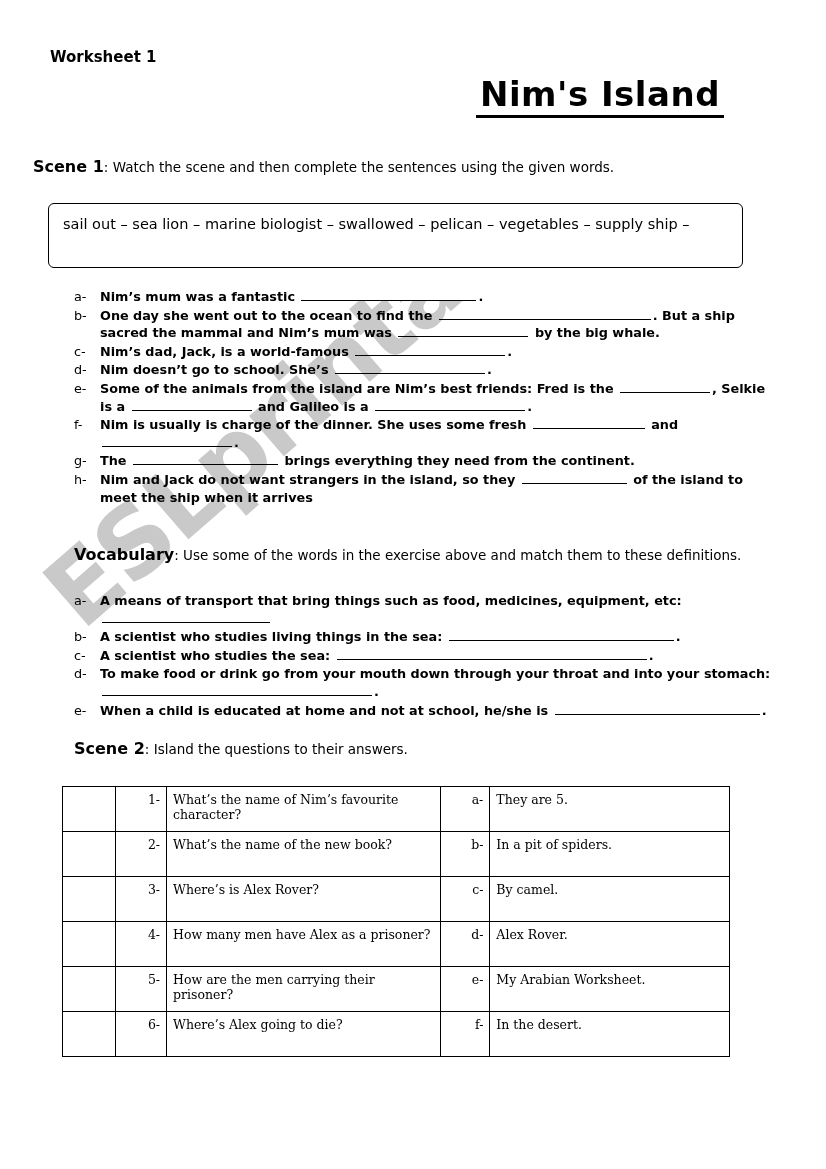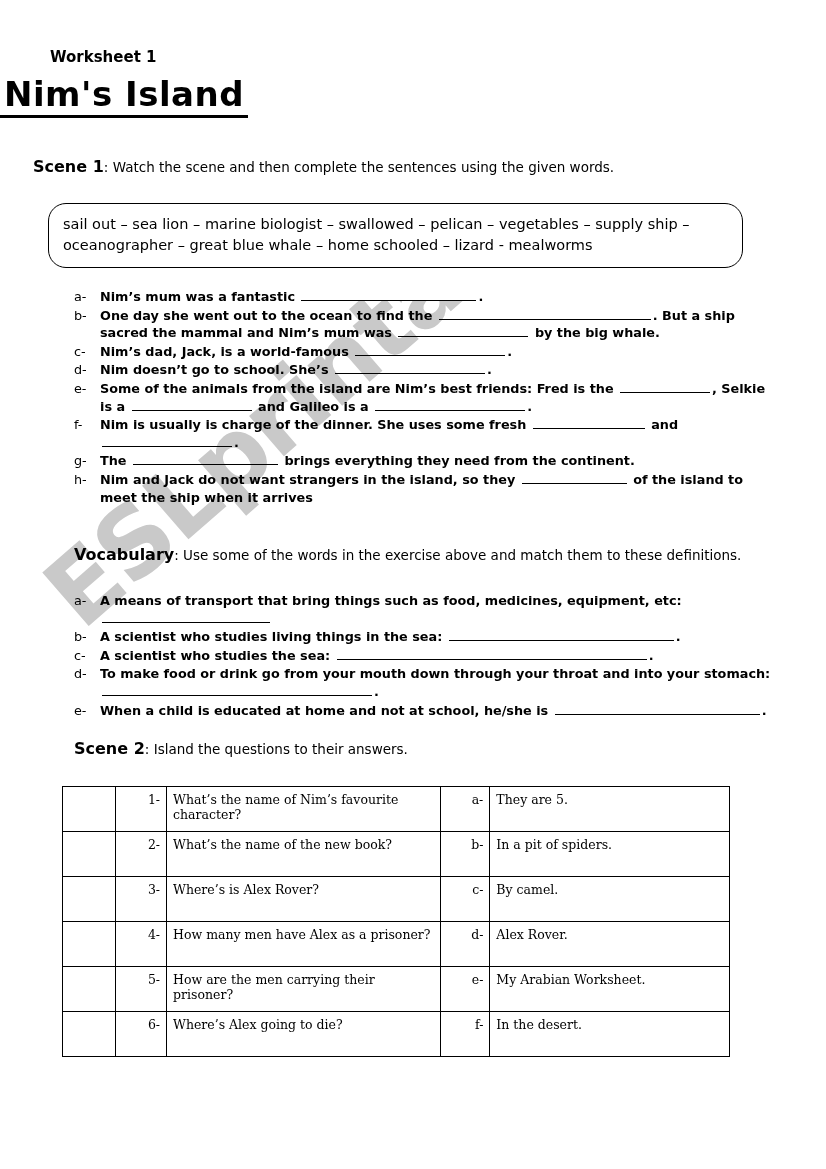--- a/index.html
+++ b/index.html
@@ -72,21 +72,21 @@
     white-space: nowrap;
     text-align: right;
   }
 
   
   .title {
     position: absolute;
     left: 0;
     top: 76px;
     width: 724px;
-    text-align: left;
+    text-align: right;
   }
   .title span {
     display: inline-block;
     font-size: 34px;
     font-weight: bold;
     letter-spacing: 0.5px;
     border-bottom: 3px solid #000;
     padding: 0 4px 2px 4px;
     line-height: 1.1;
   }
@@ -113,21 +113,21 @@
   #scene2-line { left: 74px; top: 741px; }
 
   
   .wordbank {
     position: absolute;
     left: 48px;
     top: 203px;
     width: 695px;
     height: 65px;
     border: 1.4px solid #000;
-    border-radius: 18px;
+    border-radius: 6px;
     box-sizing: border-box;
   }
   .wordbank-inner {
     padding: 10px 14px 0 14px;
     font-size: 14.5px;
     line-height: 21px;
   }
 
   
   .ex-list {
@@ -203,21 +203,20 @@
       <span class="comic">Nim's Island</span>
     </div>
 
     <div class="section-line" id="scene1-line">
       <span class="head comic">Scene 1</span><span class="sub">: Watch the scene and then complete the sentences using the given words.</span>
     </div>
 
     <div class="wordbank">
       <div class="wordbank-inner">
         <div>sail out – sea lion – marine biologist – swallowed – pelican – vegetables – supply ship –</div>
-        <div>oceanographer – great blue whale – home schooled – lizard - mealworms</div>
       </div>
     </div>
 
     <div class="ex-list" id="exercise1">
         <div class="ex-item">
           <div class="ex-marker">a-</div>
           <div class="ex-text">Nim’s mum was a fantastic <span class="blank" style="width: 175px;"></span>.</div>
         </div>
         <div class="ex-item">
           <div class="ex-marker">b-</div>

